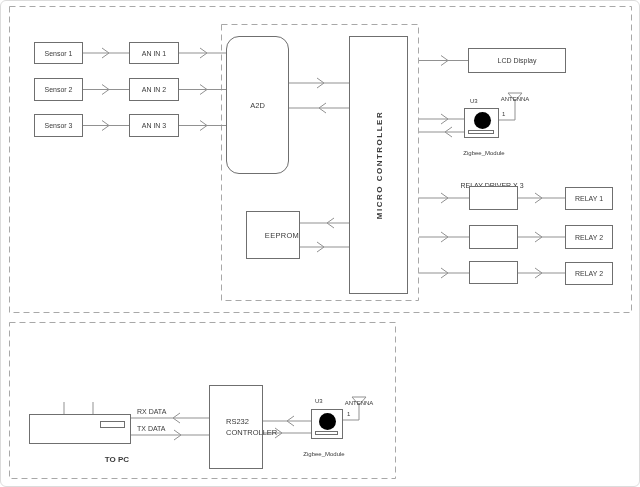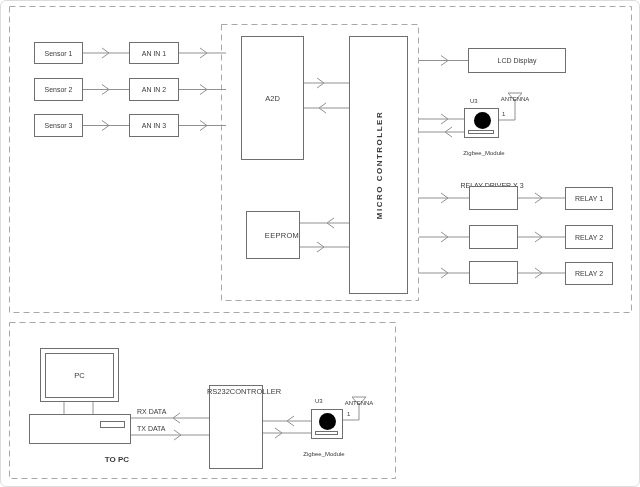--- a/index.html
+++ b/index.html
@@ -122,21 +122,21 @@
   <div class="box" style="left:128px; top:41px; width:50px; height:22px;">
       <span>AN IN 1</span>
     </div>
   <div class="box" style="left:128px; top:77px; width:50px; height:23px;">
       <span>AN IN 2</span>
     </div>
   <div class="box" style="left:128px; top:113px; width:50px; height:23px;">
       <span>AN IN 3</span>
     </div>
 
-  <div class="box" style="left:240px; top:35px; width:63px; height:124px; font-size:7.5px;">
+  <div class="box" style="left:225px; top:35px; width:63px; height:138px; font-size:7.5px;border-radius:13px;">
       <span>A2D</span>
     </div>
 
   <div class="box" id="mcu" style="left:348px; top:35px; width:59px; height:258px;">
       <span>MICRO CONTROLLER</span>
     </div>
 
   <div class="box" style="left:245px; top:210px; width:54px; height:48px; font-size:7.5px; letter-spacing:0.3px;padding-left:18px;">
       <span>EEPROM</span>
     </div>
@@ -161,34 +161,29 @@
   <div class="box" style="left:564px; top:186px; width:48px; height:23px;">
       <span>RELAY 1</span>
     </div>
   <div class="box" style="left:564px; top:224px; width:48px; height:24px;">
       <span>RELAY 2</span>
     </div>
   <div class="box" style="left:564px; top:261px; width:48px; height:23px;">
       <span>RELAY 2</span>
     </div>
 
-  <div class="box" style="left:39px; top:347px; width:79px; height:54px;">
-    <div class="box" style="left:4px; top:4px; width:69px; height:45px; font-size:7.5px;">
-        <span>PC</span>
-      </div>
-  </div>
   <div class="box" style="left:28px; top:413px; width:102px; height:30px;">
     <div class="slot" style="left:70px; top:6px; width:25px; height:7px;"></div>
   </div>
   <div class="lbl ctr" style="left:98px; top:444px; width:36px; font-size:8px; font-weight:600;">TO PC</div>
 
   <div class="lbl" style="left:136px; top:407px;">RX DATA</div>
   <div class="lbl" style="left:136px; top:424px;">TX DATA</div>
 
-  <div class="box" style="left:208px; top:384px; width:54px; height:84px; font-size:7.5px; flex-direction:row; align-items:flex-start; padding-left:16px; line-height:11px;">
+  <div class="box" style="left:208px; top:384px; width:54px; height:84px; font-size:7.5px; flex-direction:column; align-items:flex-start; padding-left:16px; line-height:11px;">
     <span>RS232</span>
     <span>CONTROLLER</span>
   </div>
 
   <div class="lbl tiny" style="left:314px; top:397px;">U3</div>
   <div class="box" style="left:310px; top:408px; width:32px; height:30px;">
     <div class="dot" style="left:7px; top:3px;"></div>
     <div class="slot" style="left:3px; top:21px; width:23px; height:4px;"></div>
   </div>
   <div class="lbl tiny ctr" style="left:293px; top:440px; width:60px;">Zigbee_Module</div>

